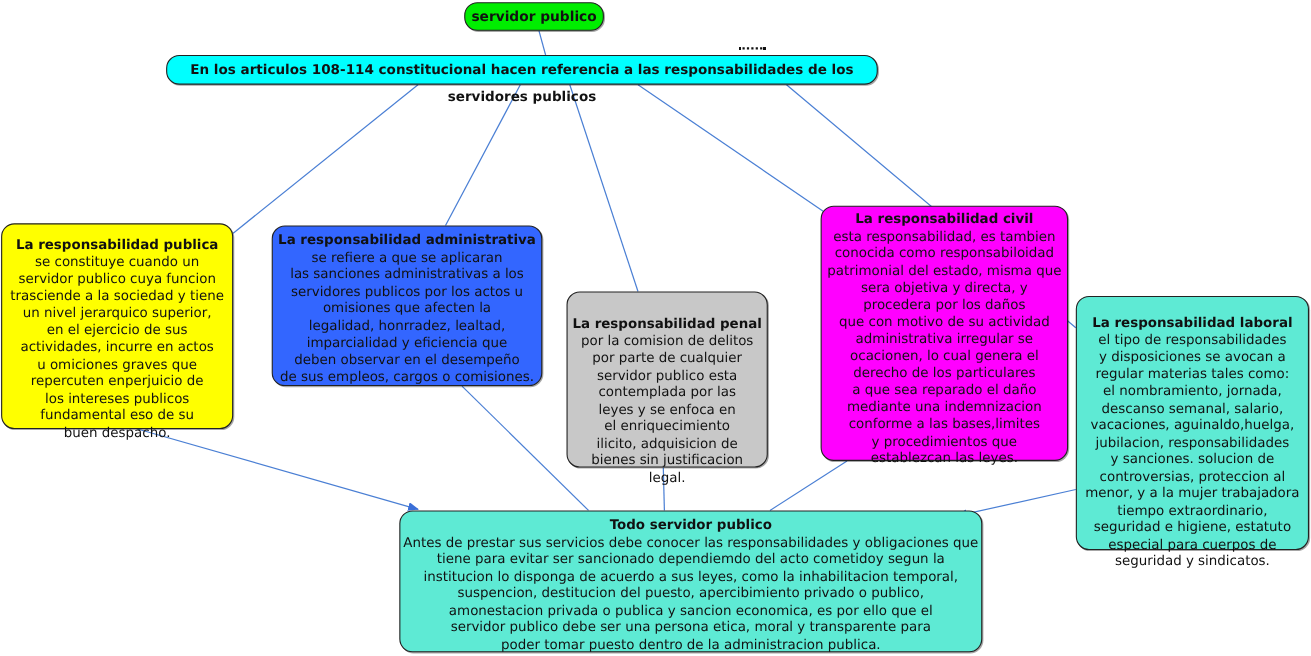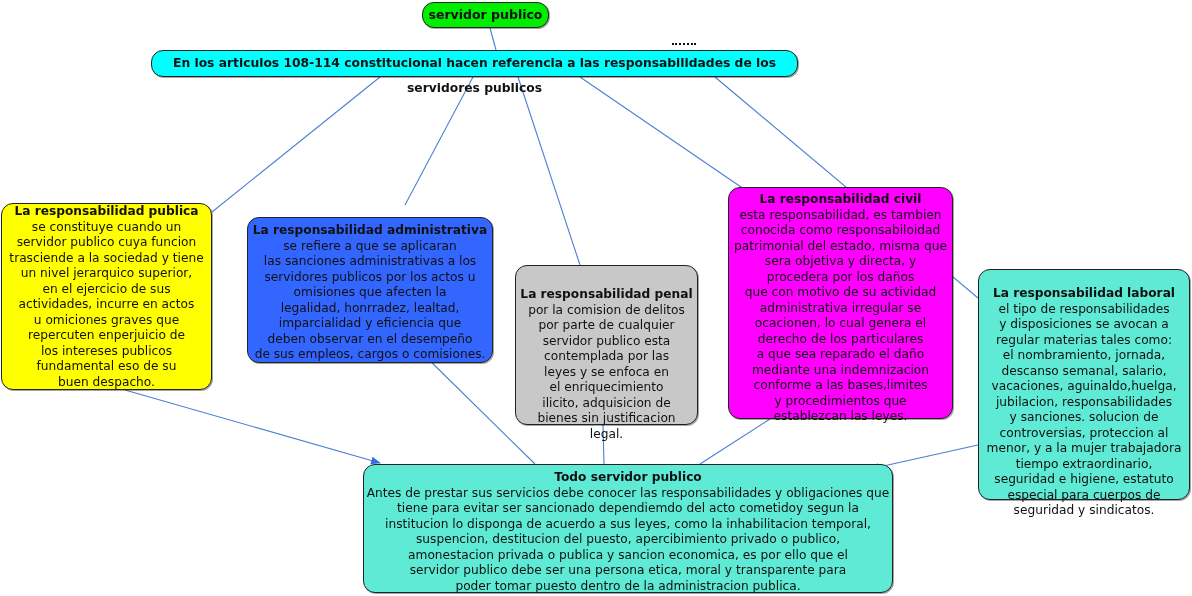--- a/index.html
+++ b/index.html
@@ -12,24 +12,24 @@
     text-align: center; color: #111;
     font-size: 12.2px; line-height: 15.5px;
     box-shadow: 1px 1px 0 rgba(0,0,0,0.35);
   }
   .node .title { font-weight: bold; display: block; }
   .node .body { display: block; white-space: pre-line; }
   #n-root { left: 422px; top: 2px; width: 127px; height: 26px; background: #00ee00;
             font-weight: bold; font-size: 12.5px; line-height: 24px; }
   #n-articles { left: 131px; top: 50px; width: 647px; height: 27px; background: #00ffff;
                 font-weight: bold; font-size: 12.3px; line-height: 25px; margin-left: 20px; }
-  #n-publica { left: 1px; top: 203px; width: 211px; height: 187px; background: #ffff00; padding-top: 0; }
-  #n-admin { left: 247px; top: 205px; width: 246px; height: 146px; background: #3366ff; padding-top: 5px; margin-top: 12px; }
+  #n-publica { left: 1px; top: 203px; width: 211px; height: 187px; background: #ffff00; padding-top: 11px; }
+  #n-admin { left: 247px; top: 205px; width: 246px; height: 146px; background: #3366ff; padding-top: 5px; }
   #n-penal { left: 515px; top: 265px; width: 183px; height: 160px; background: #c8c8c8; padding-top: 21px; }
-  #n-civil { left: 728px; top: 187px; width: 225px; height: 232px; background: #ff00ff; padding-top: 4px; }
+  #n-civil { left: 746px; top: 187px; width: 225px; height: 232px; background: #ff00ff; padding-top: 4px; }
   #n-laboral { left: 978px; top: 269px; width: 212px; height: 231px; background: #5eead4; padding-top: 16px; }
   #n-todo { left: 339px; top: 464px; width: 530px; height: 129px; background: #5eead4; padding-top: 5px; margin-left: 24px; }
   .dots { position: absolute; left: 672px; top: 43px; width: 24px; height: 3px;
           border-top: 2px dotted #111; }
 </style>
 </head>
 <body>
 
 <svg id="edges" viewBox="0 0 1192 596">
   <defs>

